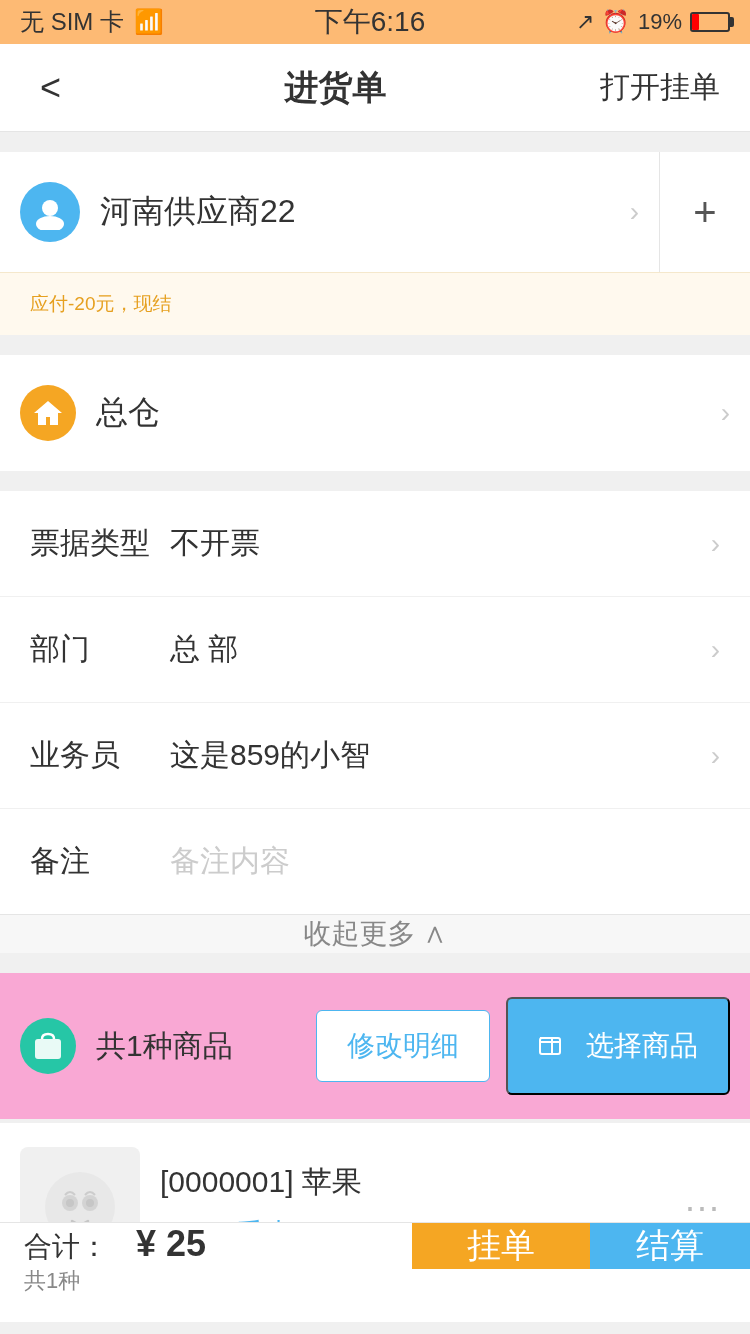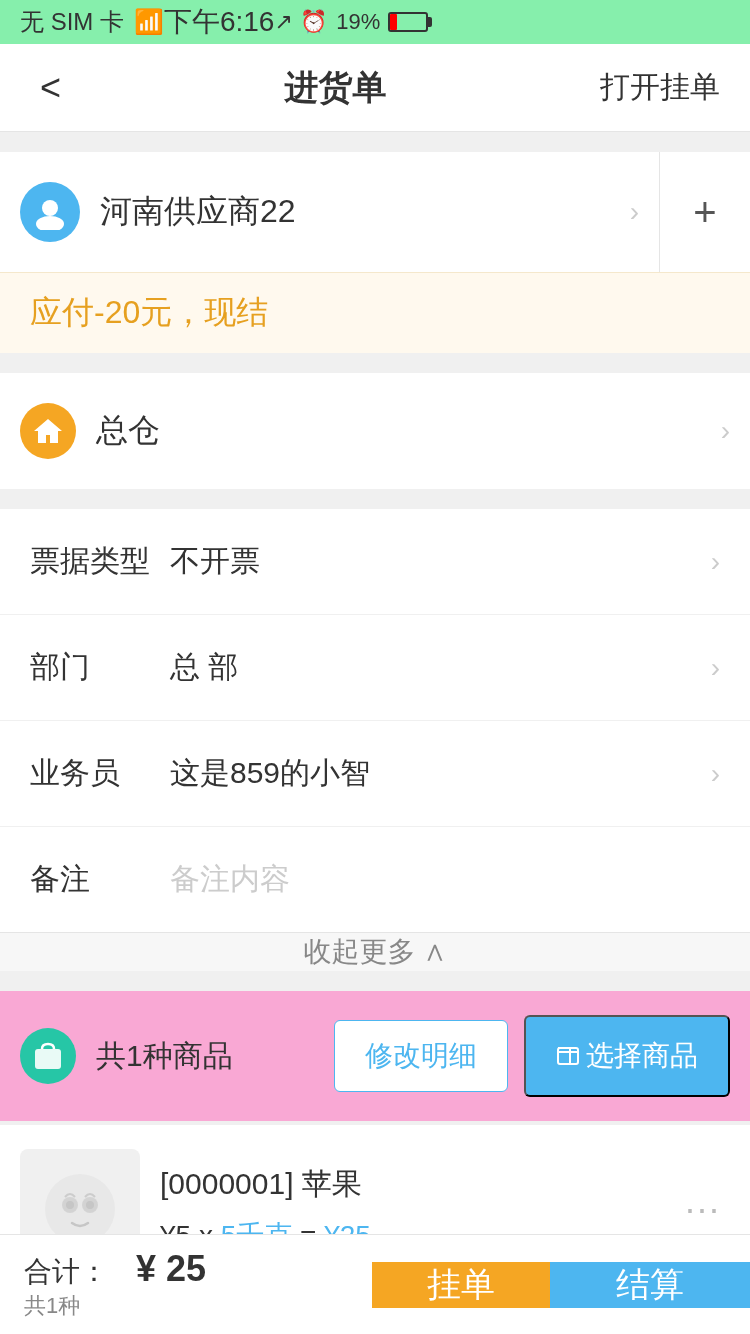--- a/index.html
+++ b/index.html
@@ -10,24 +10,24 @@
       font-family: -apple-system, "PingFang SC", "Microsoft YaHei", sans-serif;
       background: #f0f0f0;
       font-size: 28px;
       color: #333;
     }
 
     
     .status-bar {
       width: 750px;
       height: 44px;
-      background: #86efac;
-      display: flex;
-      align-items: center;
-      justify-content: flex-start;
+      background: #fdba74;
+      display: flex;
+      align-items: center;
+      justify-content: space-between;
       padding: 12px 20px;
       font-size: 24px;
     }
     .status-left { display: flex; align-items: center; gap: 10px; }
     .status-center { font-size: 28px; font-weight: 500; }
     .status-right { display: flex; align-items: center; gap: 8px; font-size: 22px; }
     .battery-icon {
       width: 40px; height: 20px; border: 2px solid #333; border-radius: 3px;
       position: relative; display: inline-block;
     }
@@ -109,21 +109,21 @@
       width: 90px;
       display: flex; align-items: center; justify-content: center;
       font-size: 40px; color: #555;
       cursor: pointer;
     }
 
     
     .payment-notice {
       background: #fff9ee;
       padding: 18px 30px;
-      font-size: 32px;
+      font-size: 19px;
       color: #e6a020;
       border-top: 1px solid #f5e8cc;
     }
 
     
     .warehouse-section {
       background: #fff;
       display: flex;
       align-items: center;
       padding: 30px 20px;
@@ -204,27 +204,27 @@
       padding: 16px 30px;
       border: 1.5px solid #4db6f0;
       border-radius: 6px;
       background: #fff;
       color: #4db6f0;
       font-size: 28px;
       cursor: pointer;
       margin-right: 16px;
     }
     .btn-select {
-      padding: 20px 30px;
+      padding: 28px 30px;
       border-radius: 6px;
       background: #4db6f0;
       color: #fff;
       font-size: 28px;
       cursor: pointer;
-      display: flex; align-items: center; gap: 2px;
+      display: flex; align-items: center; gap: 20px;
     }
 
     
     .product-item {
       background: #fff;
       display: flex;
       align-items: center;
       padding: 24px 20px;
       margin-top: 2px;
     }
@@ -255,25 +255,25 @@
     .product-more {
       color: #bbb;
       font-size: 36px;
       cursor: pointer;
       padding: 10px;
     }
 
     
     .footer {
       position: fixed;
-      bottom: 0;
+      bottom: 12px;
       width: 750px;
       height: 100px;
       display: flex;
-      align-items: center;
+      align-items: flex-start;
       background: #fff;
       border-top: 1px solid #e5e5e5;
     }
     .footer-total {
       flex: 1;
       display: flex;
       flex-direction: column;
       justify-content: center;
       padding: 0 24px;
     }
@@ -289,21 +289,21 @@
     }
     .btn-hang {
       width: 178px;
       background: #f5a623;
       color: #fff;
       font-size: 34px;
       display: flex; align-items: center; justify-content: center;
       cursor: pointer;
     }
     .btn-checkout {
-      width: 200px;
+      width: 160px;
       background: #4db6f0;
       color: #fff;
       font-size: 34px;
       display: flex; align-items: center; justify-content: center;
       cursor: pointer;
     }
 
     
     .bottom-pad { height: 110px; }
   </style>

